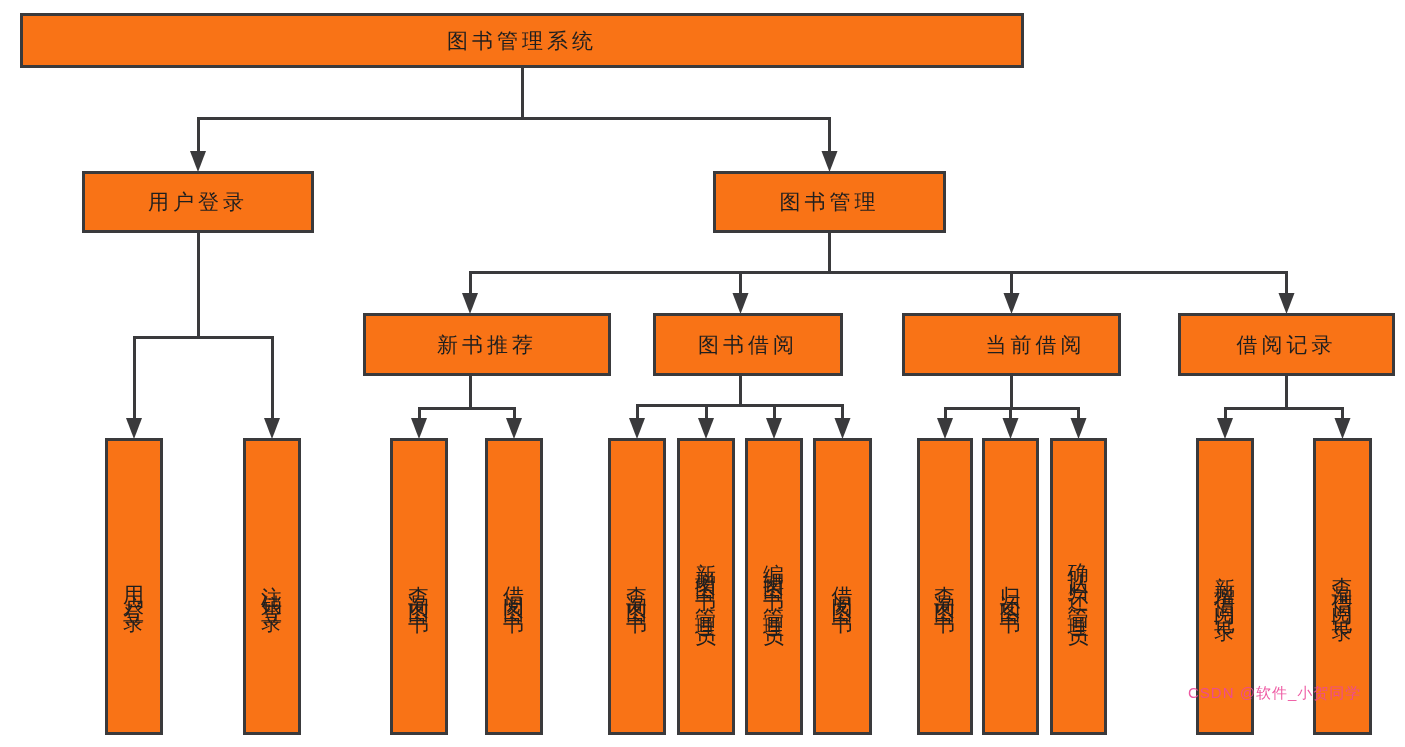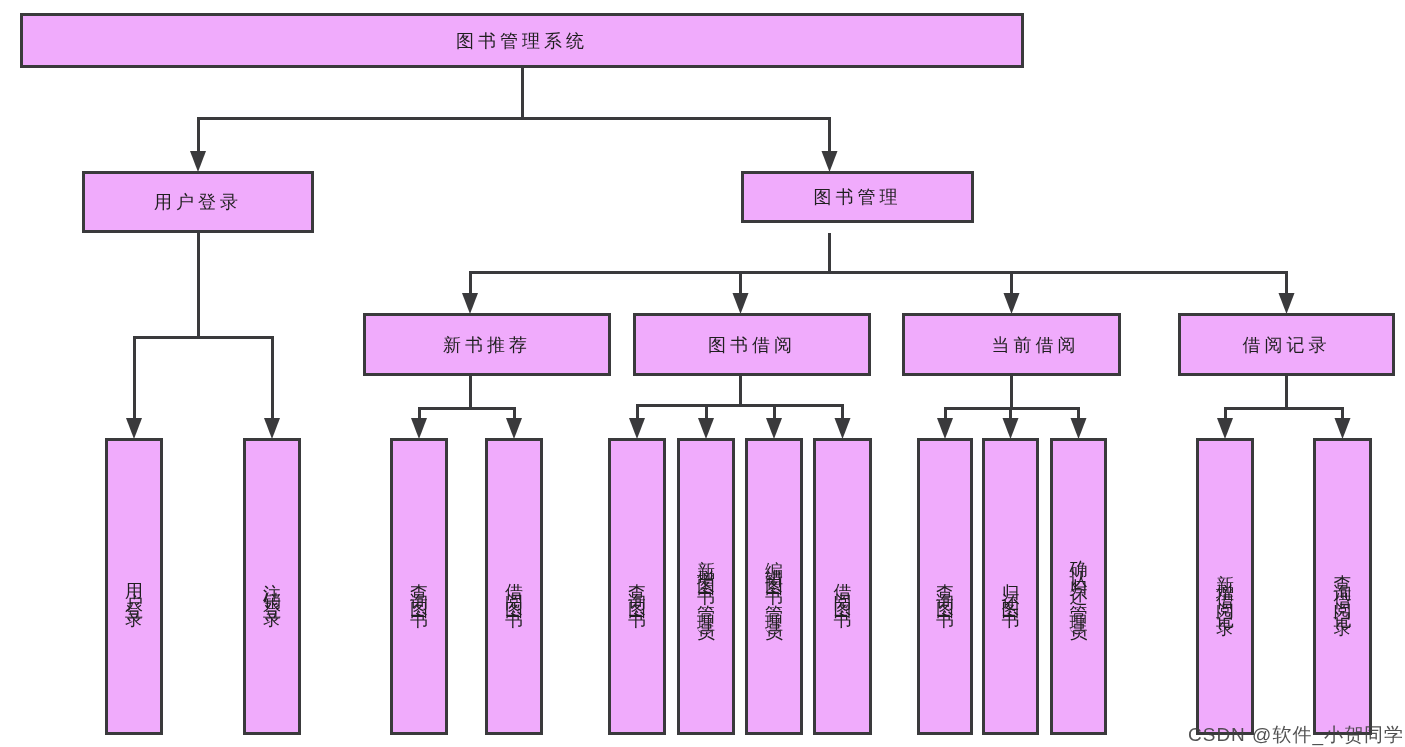--- a/index.html
+++ b/index.html
@@ -17,49 +17,49 @@
   }
   .canvas > svg {
     position: absolute;
     left: 0;
     top: 0;
     z-index: 1;
   }
   .node {
     position: absolute;
     z-index: 2;
-    background: #f0abfc;
+    background: #f97316;
     border: 3px solid #3a3a3c;
     box-sizing: border-box;
     display: flex;
     align-items: center;
     justify-content: center;
-    font-size: 18px;
+    font-size: 21px;
     color: #1f1f1f;
     letter-spacing: 4px;
     white-space: nowrap;
   }
   .node span {
     display: block;
   }
   .node.v span {
     writing-mode: vertical-rl;
     text-orientation: mixed;
     letter-spacing: 9px;
     line-height: 1;
     white-space: normal;
   }
   .watermark {
     position: absolute;
     z-index: 3;
     left: 1188px;
-    top: 722px;
-    font-size: 19px;
+    top: 684px;
+    font-size: 15px;
     letter-spacing: 1px;
-    color: #404040;
+    color: #ec4899;
     opacity: 0.9;
     white-space: nowrap;
   }
 </style>
 </head>
 <body>
 
 <div class="canvas">
   <svg id="connectors" width="1405" height="747">
       <line x1="522" y1="68" x2="522" y2="118" stroke="#3a3a3c" stroke-width="3" shape-rendering="crispEdges"></line>
@@ -115,27 +115,27 @@
       <line x1="1342.5" y1="408" x2="1342.5" y2="421" stroke="#3a3a3c" stroke-width="3" shape-rendering="crispEdges"></line>
       <polygon points="1342.5,439 1334.5,418 1350.5,418" fill="#3a3a3c"></polygon>
     </svg>
   <div id="nodes">
       <div class="node" style="left: 20px; top: 13px; width: 1004px; height: 55px;">
         <span>图书管理系统</span>
       </div>
       <div class="node" style="left: 82px; top: 171px; width: 232px; height: 62px;">
         <span>用户登录</span>
       </div>
-      <div class="node" style="left: 713px; top: 171px; width: 233px; height: 52px; margin-left: 28px;">
+      <div class="node" style="left: 713px; top: 171px; width: 233px; height: 62px;">
         <span>图书管理</span>
       </div>
       <div class="node" style="left: 363px; top: 313px; width: 248px; height: 63px;">
         <span>新书推荐</span>
       </div>
-      <div class="node" style="left: 633px; top: 313px; width: 238px; height: 63px;">
+      <div class="node" style="left: 653px; top: 313px; width: 190px; height: 63px;">
         <span>图书借阅</span>
       </div>
       <div class="node" style="left: 902px; top: 313px; width: 219px; height: 63px; padding-left: 48px;">
         <span>当前借阅</span>
       </div>
       <div class="node" style="left: 1178px; top: 313px; width: 217px; height: 63px;">
         <span>借阅记录</span>
       </div>
       <div class="node v" style="left: 105px; top: 438px; width: 58px; height: 297px;">
         <span>用户登录</span>

